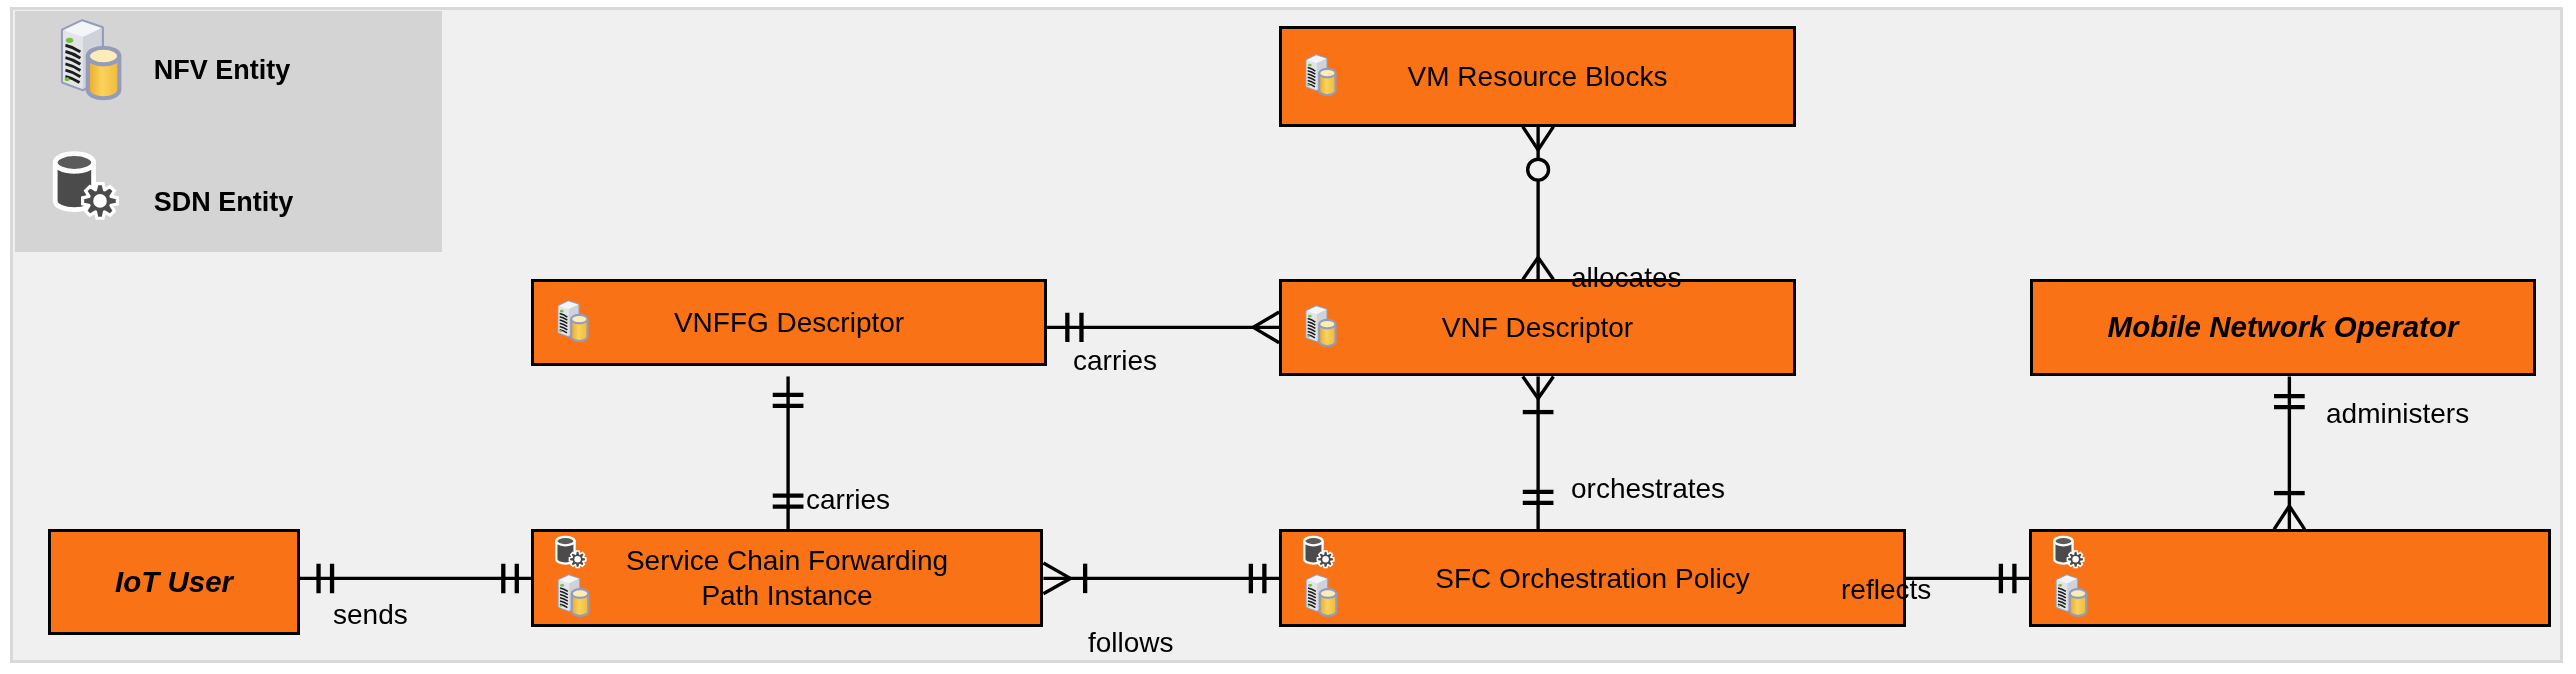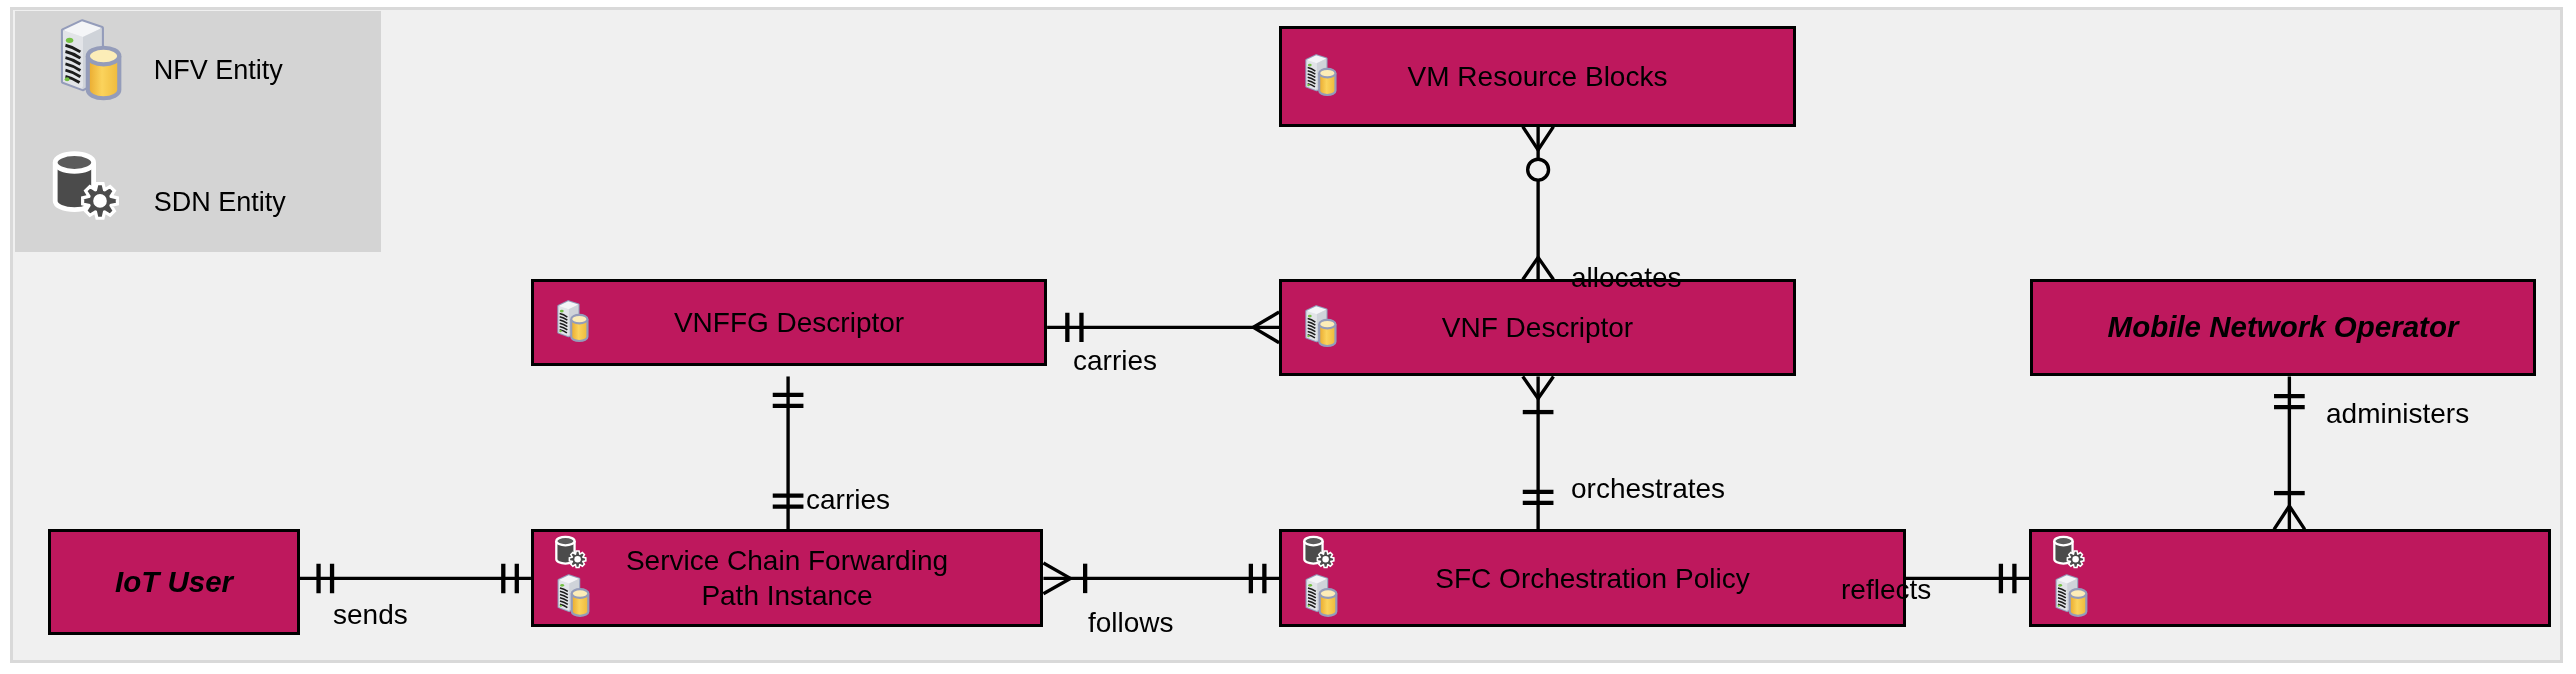--- a/index.html
+++ b/index.html
@@ -1,23 +1,23 @@
 <!DOCTYPE html>
 <html style="font-size:9.8px"><head>
 <meta charset="utf-8">
 <style>
   html,body{margin:0;padding:0;background:#ffffff;}
   body{width:2576px;height:675px;position:relative;overflow:hidden;
        font-family:"Liberation Sans","DejaVu Sans",sans-serif;color:#000;}
   .canvas{position:absolute;left:9.8px;top:7.4px;width:2553px;height:656px;
           background:#f0f0f0;border:3.1px solid #d9d9d9;box-sizing:border-box;}
-  .legend{position:absolute;left:14.7px;top:11px;width:366px;height:241px;background:#d4d4d4;}
+  .legend{position:absolute;left:14.7px;top:11px;width:427px;height:241px;background:#d4d4d4;font-weight:bold;}
   .legend .licon{position:absolute;}
   .legend .llabel{position:absolute;font-size:27px;white-space:nowrap;}
-  .entity{position:absolute;background:#be185d;border:3.7px solid #000;box-sizing:border-box;
+  .entity{position:absolute;background:#f97316;border:3.7px solid #000;box-sizing:border-box;
           display:flex;align-items:center;justify-content:center;}
   .entity .elabel{font-size:28px;text-align:center;line-height:1.25;}
   .entity.emph .elabel{font-weight:bold;font-style:italic;font-size:29.5px;}
   .iconcol{position:absolute;left:13.5px;top:0;height:100%;display:flex;flex-direction:column;
            justify-content:center;align-items:center;gap:1.2px;}
   .wrap2 .elabel{max-width:344px;}
   svg.connectors{position:absolute;left:0;top:0;width:2576px;height:675px;pointer-events:none;}
   .rlabel{position:absolute;font-size:28px;white-space:nowrap;line-height:1.05;}
   .hidden-defs{position:absolute;width:0;height:0;overflow:hidden;}
 </style>
@@ -185,15 +185,15 @@
       </svg>
   </div>
 </div>
 
 <div class="rlabel" style="left:1571px;top:263px">allocates</div>
 <div class="rlabel" style="left:1073px;top:346px">carries</div>
 <div class="rlabel" style="left:806px;top:485px">carries</div>
 <div class="rlabel" style="left:1571px;top:474px">orchestrates</div>
 <div class="rlabel" style="left:2326px;top:399px">administers</div>
 <div class="rlabel" style="left:333px;top:600px">sends</div>
-<div class="rlabel" style="left:1088px;top:608px">follows</div>
+<div class="rlabel" style="left:1088px;top:628px">follows</div>
 <div class="rlabel" style="left:1841px;top:575px">reflects</div>
 
 
 </body></html>

